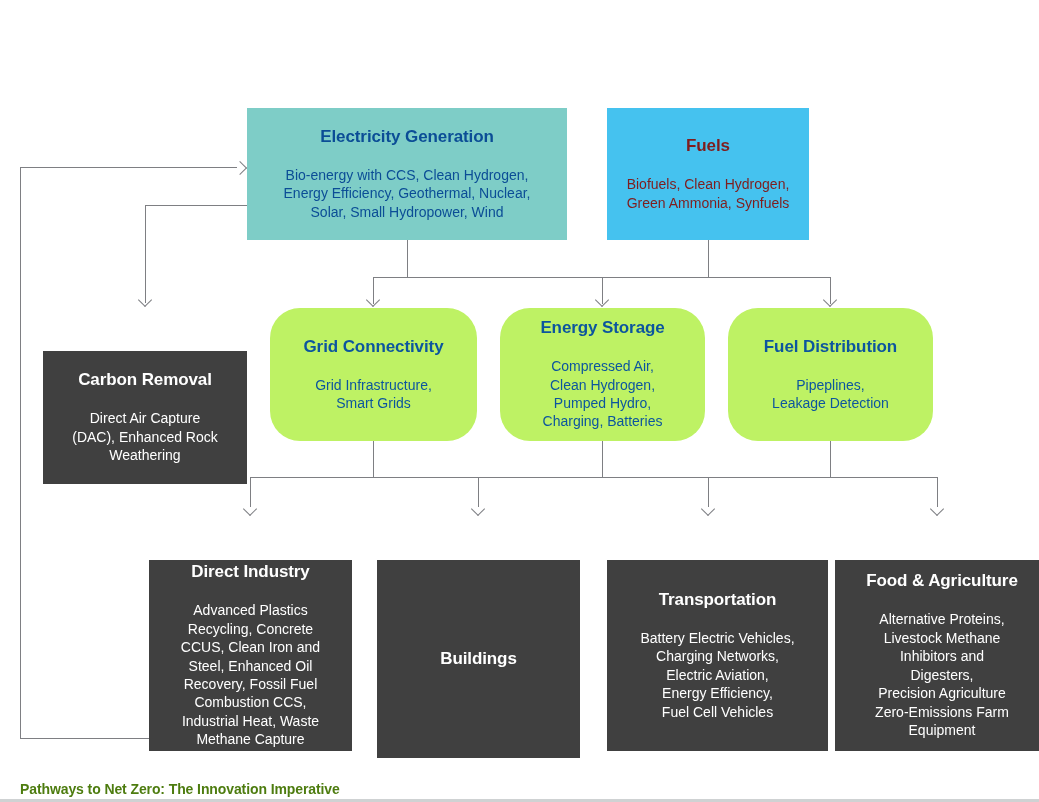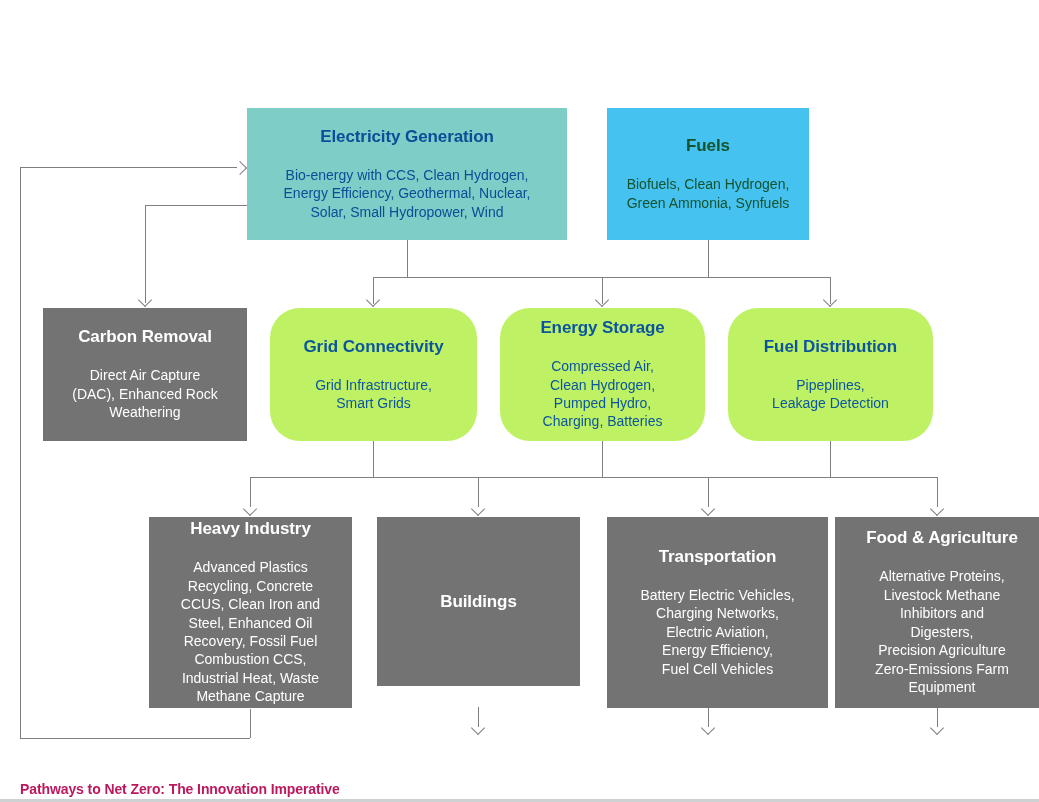--- a/index.html
+++ b/index.html
@@ -14,34 +14,34 @@
 
   .node{
     position:absolute;box-sizing:border-box;
     display:flex;flex-direction:column;align-items:center;justify-content:center;
     gap:19px;text-align:center;padding:10px 14px;
   }
   .node-title{font-size:17px;font-weight:700;letter-spacing:-0.1px;}
   .node-body{font-size:14px;line-height:1.32;white-space:pre-line;}
 
   .teal{background:#7ecdc7;color:#0b4d96;}
-  .sky{background:#45c2ef;color:#14532d;}
+  .sky{background:#45c2ef;color:#7f1d1d;text-align:right;}
   .green{background:#bef264;color:#0c559e;border-radius:30px;}
-  .navy{background:#737373;color:#ffffff;}
+  .navy{background:#404040;color:#ffffff;margin-top:43px;}
 
   .hline{position:absolute;height:0;border-top:1px solid #7e7f83;}
   .vline{position:absolute;width:0;border-left:1px solid #7e7f83;}
   .chev{position:absolute;width:9px;height:9px;
         border-right:1.5px solid #7e7f83;border-bottom:1.5px solid #7e7f83;}
   .chev.down{transform:rotate(45deg);}
   .chev.right{transform:rotate(-45deg);}
 
   .footer-text{
     position:absolute;left:20px;top:781px;
-    font-size:14px;font-weight:700;color:#be185d;letter-spacing:-0.1px;
+    font-size:14px;font-weight:700;color:#4d7c0f;letter-spacing:-0.1px;
   }
   .bottom-rule{position:absolute;left:0;top:799px;width:1039px;height:3px;background:#cfd2d3;}
 </style>
 </head>
 <body>
 
 <div id="stage">
 
 
   <div class="vline" style="left:20px;top:167px;height:571px"></div>
@@ -114,31 +114,31 @@
 Pumped Hydro,
 Charging, Batteries</div>
   </div>
   <div class="node green" style="left:728px;top:308px;width:205px;height:133px">
     <div class="node-title">Fuel Distribution</div>
     <div class="node-body">Pipeplines,
 Leakage Detection</div>
   </div>
 
   <div class="node navy" style="left:149px;top:517px;width:203px;height:191px">
-    <div class="node-title">Heavy Industry</div>
+    <div class="node-title">Direct Industry</div>
     <div class="node-body">Advanced Plastics
 Recycling, Concrete
 CCUS, Clean Iron and
 Steel, Enhanced Oil
 Recovery, Fossil Fuel
 Combustion CCS,
 Industrial Heat, Waste
 Methane Capture</div>
   </div>
-  <div class="node navy" style="left:377px;top:517px;width:203px;height:169px">
+  <div class="node navy" style="left:377px;top:517px;width:203px;height:198px">
     <div class="node-title">Buildings</div>
   </div>
   <div class="node navy" style="left:607px;top:517px;width:221px;height:191px">
     <div class="node-title">Transportation</div>
     <div class="node-body">Battery Electric Vehicles,
 Charging Networks,
 Electric Aviation,
 Energy Efficiency,
 Fuel Cell Vehicles</div>
   </div>

